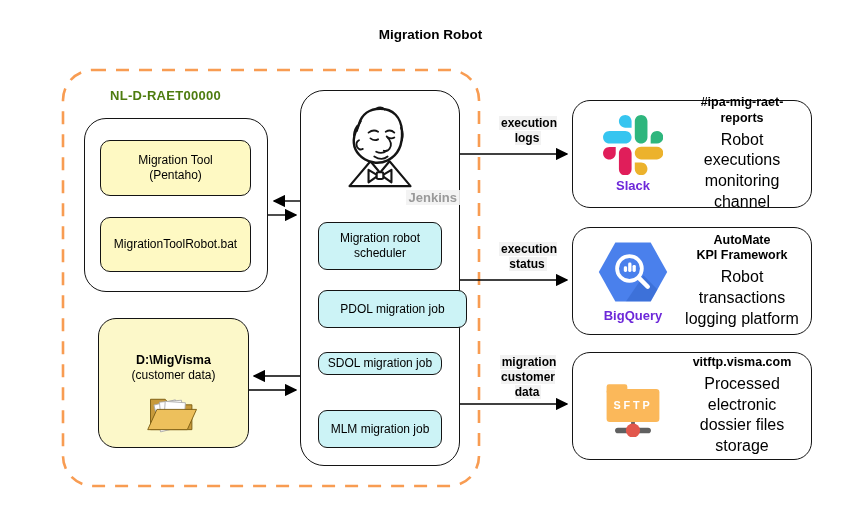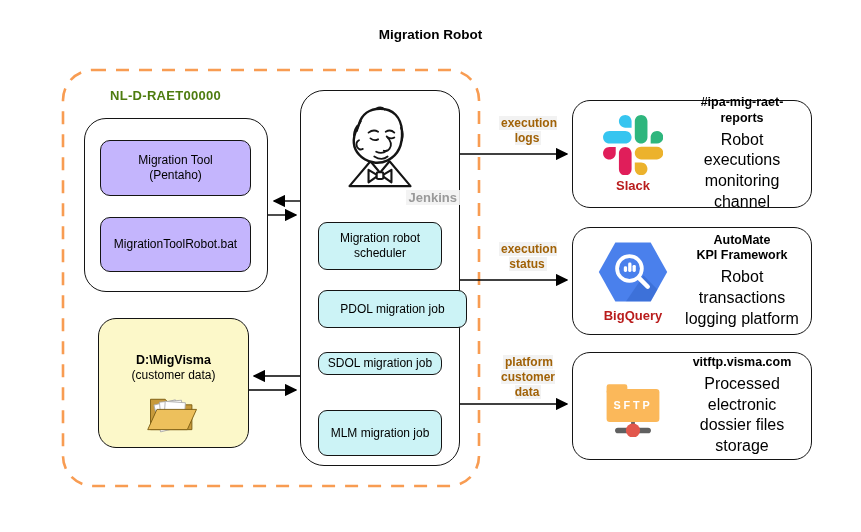--- a/index.html
+++ b/index.html
@@ -13,49 +13,49 @@
   .center{display:flex;align-items:center;justify-content:center;text-align:center;}
 
   .diagram-title{left:0;right:0;top:27px;text-align:center;font-size:13.5px;font-weight:bold;}
 
   .env-label{left:110px;top:88px;font-size:13px;font-weight:bold;color:#4d7c0f;letter-spacing:.3px;}
 
   .node{border:1.3px solid #141414;background:#fff;box-sizing:border-box;}
   .group-tool{left:84px;top:118px;width:184px;height:174px;border-radius:22px;}
   .jenkins-box{left:300px;top:90px;width:160px;height:376px;border-radius:24px;}
 
-  .pink{background:#c4b5fd;border-radius:10px;font-size:12px;line-height:1.25;}
+  .pink{background:#fef9c3;border-radius:10px;font-size:12px;line-height:1.25;}
   .pink1{left:100px;top:140px;width:151px;height:56px;}
   .pink2{left:100px;top:217px;width:151px;height:55px;}
 
   .yellow{left:98px;top:318px;width:151px;height:130px;border-radius:18px;background:#fcf8c9;
           display:flex;flex-direction:column;align-items:center;padding-top:34px;}
   .yellow .t1{font-size:12.5px;font-weight:bold;line-height:1.2;}
   .yellow .t2{font-size:12px;line-height:1.25;}
   .yellow svg{margin-top:8px;}
 
   .cyan{background:#ccf3f6;border-radius:9px;font-size:12px;line-height:1.25;}
   .cyan.sched{left:318px;top:222px;width:124px;height:48px;}
   .cyan.j1{left:318px;top:290px;width:149px;height:38px;}
   .cyan.j2{left:318px;top:352px;width:124px;height:23px;}
-  .cyan.j3{left:318px;top:410px;width:124px;height:46px;}
+  .cyan.j3{left:318px;top:410px;width:124px;height:38px;}
 
   .jenkins-head{left:341px;top:104px;}
   .jenkins-label{left:300px;top:190px;width:160px;text-align:right;font-size:13px;font-weight:bold;color:#999;}
   .jenkins-label span{background:rgba(242,242,242,.9);padding:0 3px;}
 
   .dest{left:572px;width:240px;height:108px;border-radius:18px;display:flex;align-items:center;padding:0 8px 0 12px;}
   .dest.d1{top:100px;} .dest.d2{top:227px;} .dest.d3{top:352px;}
   .icon-col{width:96px;display:flex;flex-direction:column;align-items:center;gap:3px;flex:none;}
-  .svc-label{font-size:13px;font-weight:bold;color:#b91c1c;}
+  .svc-label{font-size:13px;font-weight:bold;color:#6d28d9;}
   .text-col{flex:1;display:flex;flex-direction:column;align-items:center;gap:3px;text-align:center;}
   .dest-title{font-size:12.5px;font-weight:bold;line-height:1.25;}
   .dest-desc{font-size:16px;line-height:1.3;}
 
-  .edge-label{width:80px;text-align:center;font-size:12px;font-weight:bold;color:#a16207;line-height:15px;}
+  .edge-label{width:80px;text-align:center;font-size:12px;font-weight:bold;color:#000000;line-height:15px;}
   .edge-label span{background:rgba(241,241,241,.9);padding:0 2px;}
   .el1{left:488px;top:116px;} .el2{left:488px;top:242px;} .el3{left:488px;top:355px;}
 
   svg.overlay{position:absolute;left:0;top:0;pointer-events:none;}
 </style>
 </head>
 <body>
 
 <div class="canvas">
 
@@ -150,21 +150,21 @@
 
   <div class="abs edge-label el1">
     <span class="preline">execution
 logs</span>
   </div>
   <div class="abs edge-label el2">
     <span class="preline">execution
 status</span>
   </div>
   <div class="abs edge-label el3">
-    <span class="preline">platform
+    <span class="preline">migration
 customer
 data</span>
   </div>
 
   <div class="abs node dest d1">
     <div class="icon-col">
       <svg width="60" height="60" viewBox="0 0 124 124">
         <path fill="#E01E5A" d="M26.3 79.1c0 7.2-5.9 13.1-13.1 13.1S.1 86.3.1 79.1 6 66 13.2 66h13.1v13.1zM32.9 79.1c0-7.2 5.9-13.1 13.1-13.1s13.1 5.9 13.1 13.1v32.8c0 7.2-5.9 13.1-13.1 13.1s-13.1-5.9-13.1-13.1V79.1z"></path>
         <path fill="#36C5F0" d="M46 26.2c-7.2 0-13.1-5.9-13.1-13.1S38.8 0 46 0s13.1 5.9 13.1 13.1v13.1H46zM46 32.9c7.2 0 13.1 5.9 13.1 13.1S53.2 59.1 46 59.1H13.2C6 59.1.1 53.2.1 46s5.9-13.1 13.1-13.1H46z"></path>
         <path fill="#2EB67D" d="M98.5 46c0-7.2 5.9-13.1 13.1-13.1s13.1 5.9 13.1 13.1-5.9 13.1-13.1 13.1H98.5V46zM91.9 46c0 7.2-5.9 13.1-13.1 13.1S65.7 53.2 65.7 46V13.1C65.7 5.9 71.6 0 78.8 0s13.1 5.9 13.1 13.1V46z"></path>

